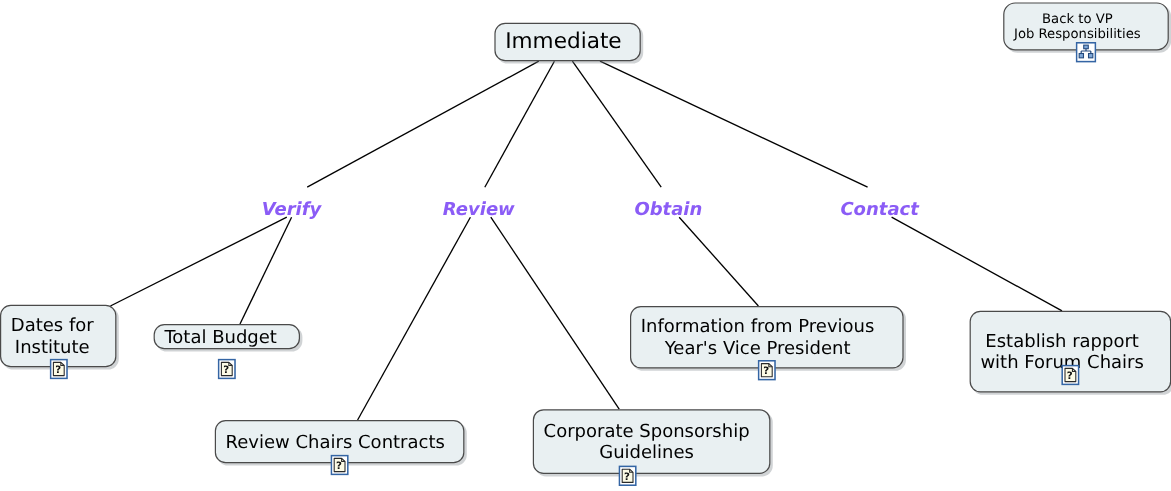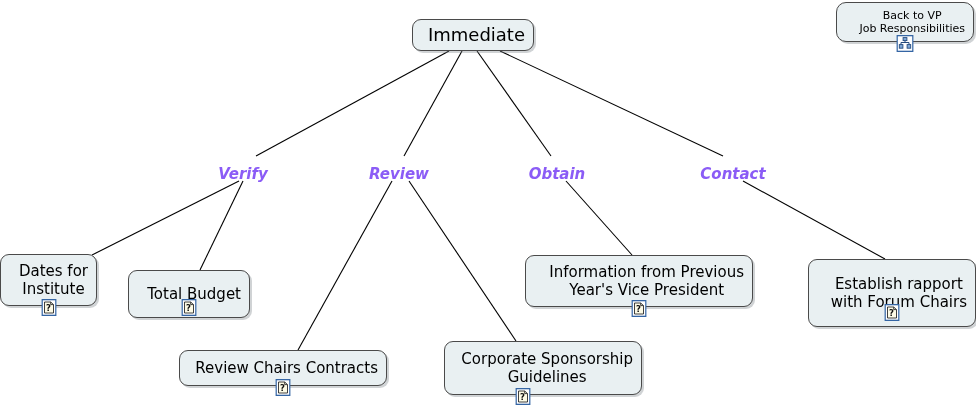--- a/index.html
+++ b/index.html
@@ -16,21 +16,21 @@
   
   .node{
     position:absolute;
     box-sizing:border-box;
     background:#e9f0f2;
     border:1px solid #4a4a4a;
     border-radius:9px;
     box-shadow:2px 2px 0 0 rgba(120,130,135,0.35);
     display:flex;
     align-items:center;
-    justify-content:flex-end;
+    justify-content:flex-start;
     text-align:center;
     color:#000;
     font-size:15px;
     line-height:18px;
     padding:2px 8px;
     white-space:pre-line;
   }
   .node.root{font-size:18px;line-height:20px;}
   .node.backlink{
     font-size:11px;line-height:13px;border-radius:10px;
@@ -90,21 +90,21 @@
     </div>
   <div id="node-layer">
       <div class="node" style="left: 0px; top: 254px; width: 97px; height: 52px;"><span>Dates for
 Institute</span></div>
       <svg viewBox="0 0 15 17" class="note-icon" style="left: 48.5px; top: 299px;">
         <rect x="0.5" y="0.5" width="14" height="16" fill="#ffffff" stroke="#3465a4" stroke-width="1.6"></rect>
         <path d="M3 3 H9.2 L12 5.6 V14 H3 Z" fill="#fdfbe6" stroke="#2a2a2a" stroke-width="0.9" stroke-linejoin="round"></path>
         <path d="M9.2 3 V5.6 H12" fill="none" stroke="#2a2a2a" stroke-width="0.9"></path>
         <text x="7" y="12" font-family="DejaVu Sans, sans-serif" font-size="8.5" font-weight="bold" text-anchor="middle" fill="#111">?</text>
       </svg>
-      <div class="node" style="left: 128px; top: 270px; width: 122px; height: 48px;"><span>Total Budget</span></div>
+      <div class="node" style="left: 128px; top: 270px; width: 122px; height: 21px;"><span>Total Budget</span></div>
       <svg viewBox="0 0 15 17" class="note-icon" style="left: 189px; top: 299px;">
         <rect x="0.5" y="0.5" width="14" height="16" fill="#ffffff" stroke="#3465a4" stroke-width="1.6"></rect>
         <path d="M3 3 H9.2 L12 5.6 V14 H3 Z" fill="#fdfbe6" stroke="#2a2a2a" stroke-width="0.9" stroke-linejoin="round"></path>
         <path d="M9.2 3 V5.6 H12" fill="none" stroke="#2a2a2a" stroke-width="0.9"></path>
         <text x="7" y="12" font-family="DejaVu Sans, sans-serif" font-size="8.5" font-weight="bold" text-anchor="middle" fill="#111">?</text>
       </svg>
       <div class="node" style="left: 179px; top: 350px; width: 208px; height: 36px;"><span>Review Chairs Contracts</span></div>
       <svg viewBox="0 0 15 17" class="note-icon" style="left: 283px; top: 379px;">
         <rect x="0.5" y="0.5" width="14" height="16" fill="#ffffff" stroke="#3465a4" stroke-width="1.6"></rect>
         <path d="M3 3 H9.2 L12 5.6 V14 H3 Z" fill="#fdfbe6" stroke="#2a2a2a" stroke-width="0.9" stroke-linejoin="round"></path>

